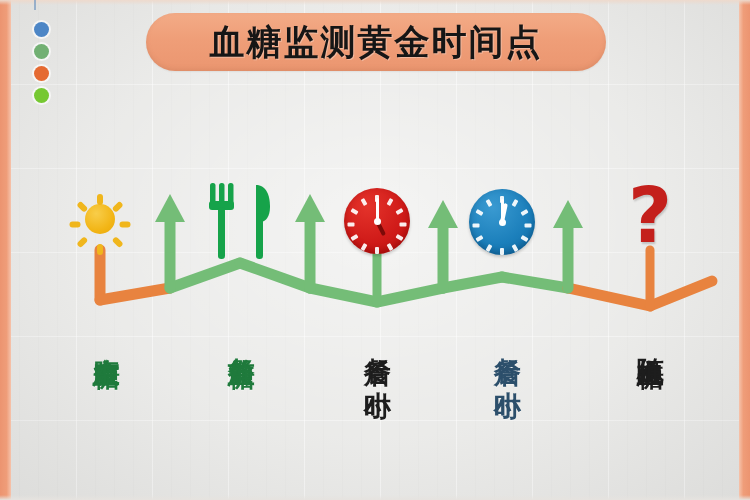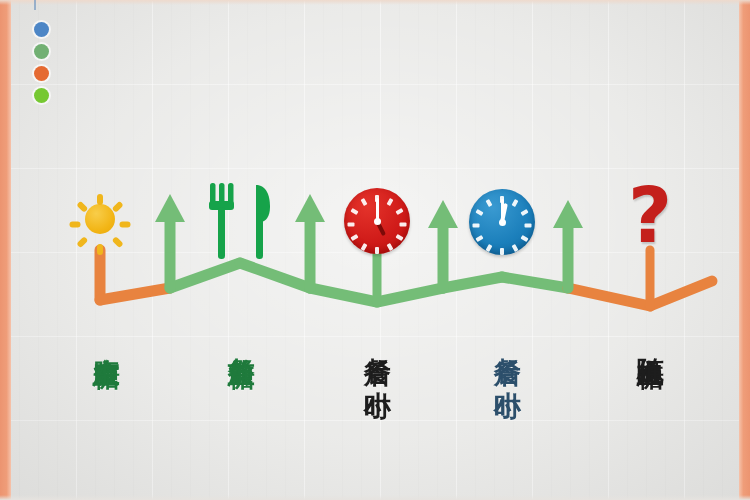--- a/index.html
+++ b/index.html
@@ -244,20 +244,24 @@
   <div class="frame-bottom"></div>
 
   <div class="legend">
     <div class="legend-cap"></div>
     <div class="legend-dot" style="top:28px;  background:#4d86c6;"></div>
     <div class="legend-dot" style="top:50px;  background:#72b073;"></div>
     <div class="legend-dot" style="top:72px;  background:#e56a32;"></div>
     <div class="legend-dot" style="top:94px;  background:#76c832;"></div>
   </div>
 
+  <div class="title-wrap">
+    <div class="title-pill"></div>
+    <div class="title-text">血糖监测黄金时间点</div>
+  </div>
 
   <svg class="zig" viewBox="0 0 750 500">
 
     <path d="M 100 250 L 100 300" stroke="#e8833f" stroke-width="11" stroke-linecap="round" fill="none"></path>
     <path d="M 100 300 L 170 288" stroke="#e8833f" stroke-width="11" stroke-linecap="round" fill="none"></path>
 
     <path d="M 170 288 L 240 263" stroke="#74bd77" stroke-width="11" stroke-linecap="round" fill="none"></path>
     <path d="M 240 263 L 310 288" stroke="#74bd77" stroke-width="11" stroke-linecap="round" fill="none"></path>
     <path d="M 310 288 L 377 302" stroke="#74bd77" stroke-width="11" stroke-linecap="round" fill="none"></path>
     <path d="M 377 302 L 443 288" stroke="#74bd77" stroke-width="11" stroke-linecap="round" fill="none"></path>

